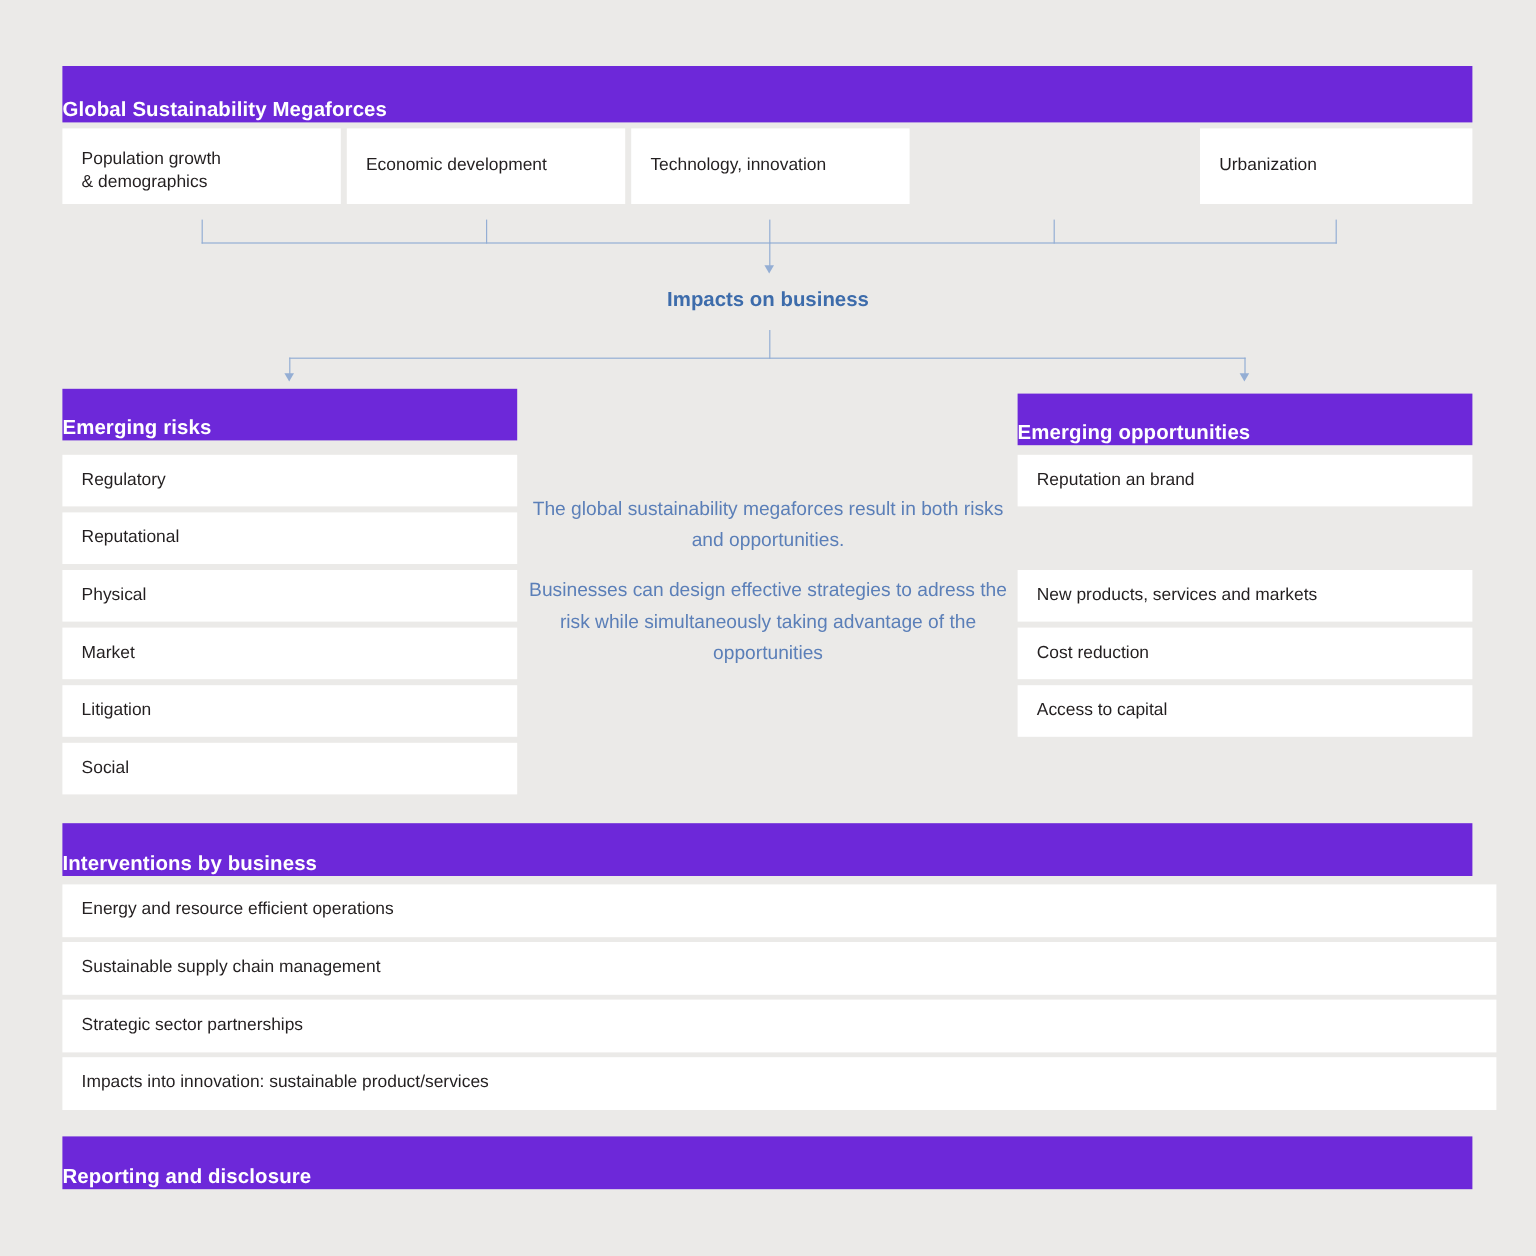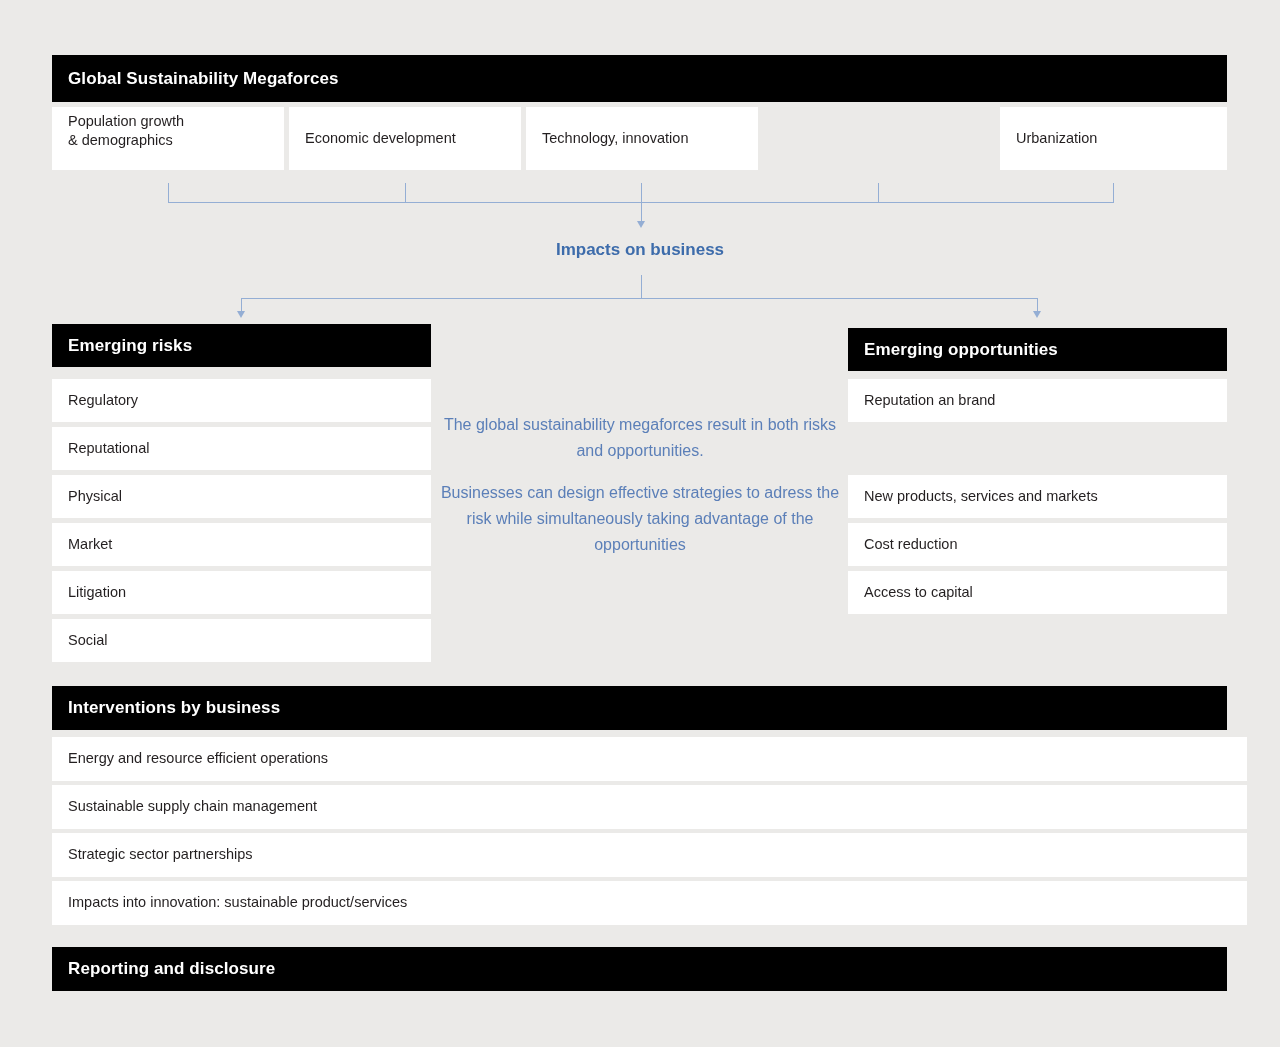--- a/index.html
+++ b/index.html
@@ -15,44 +15,43 @@
   }
   .canvas {
     position: relative;
     width: 1280px;
     height: 1047px;
   }
 
   
   .bar-header {
     position: absolute;
-    background: #000000;
+    background: #6d28d9;
     color: #ffffff;
     font-size: 17px;
     font-weight: bold;
     display: flex;
-    align-items: center;
-    padding-left: 16px;
+    align-items: flex-end;
     box-sizing: border-box;
     letter-spacing: .1px;
   }
   .cell {
     position: absolute;
     background: #ffffff;
     color: #231f20;
     font-size: 14.5px;
     display: flex;
     align-items: center;
     padding-left: 16px;
     box-sizing: border-box;
     line-height: 1.32;
   }
   .cell.two-line {
     display: block;
-    padding-top: 5px;
+    padding-top: 17px;
   }
 
   
   #megaforces-header {
     left: 52px; top: 55px; width: 1175px; height: 47px;
   }
   .mf-cell { top: 107px; height: 63px; }
 
   
   .line-h, .line-v {

